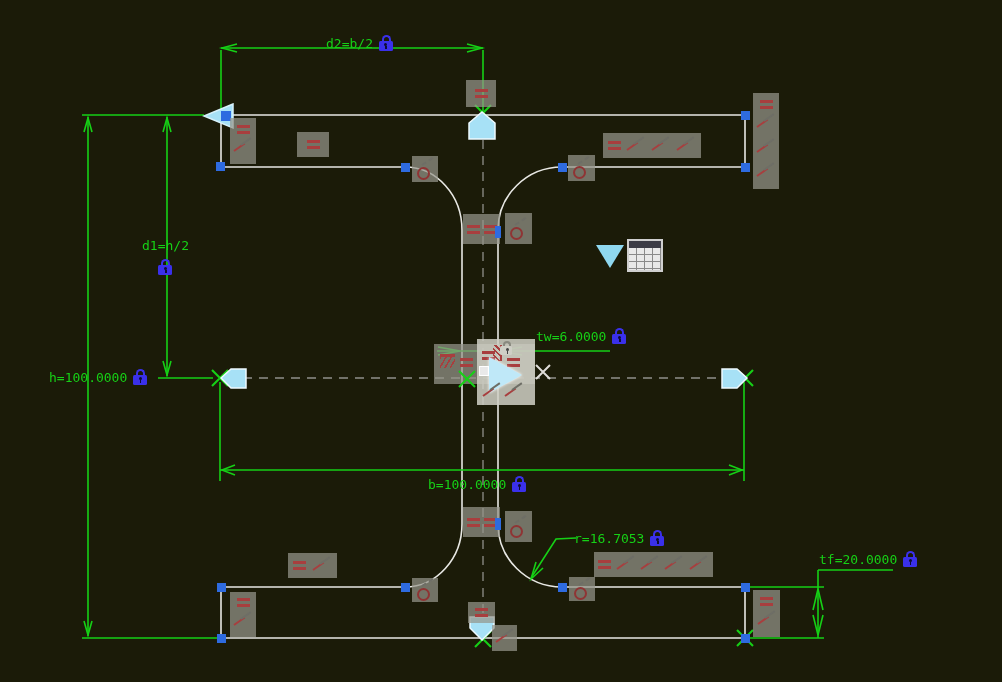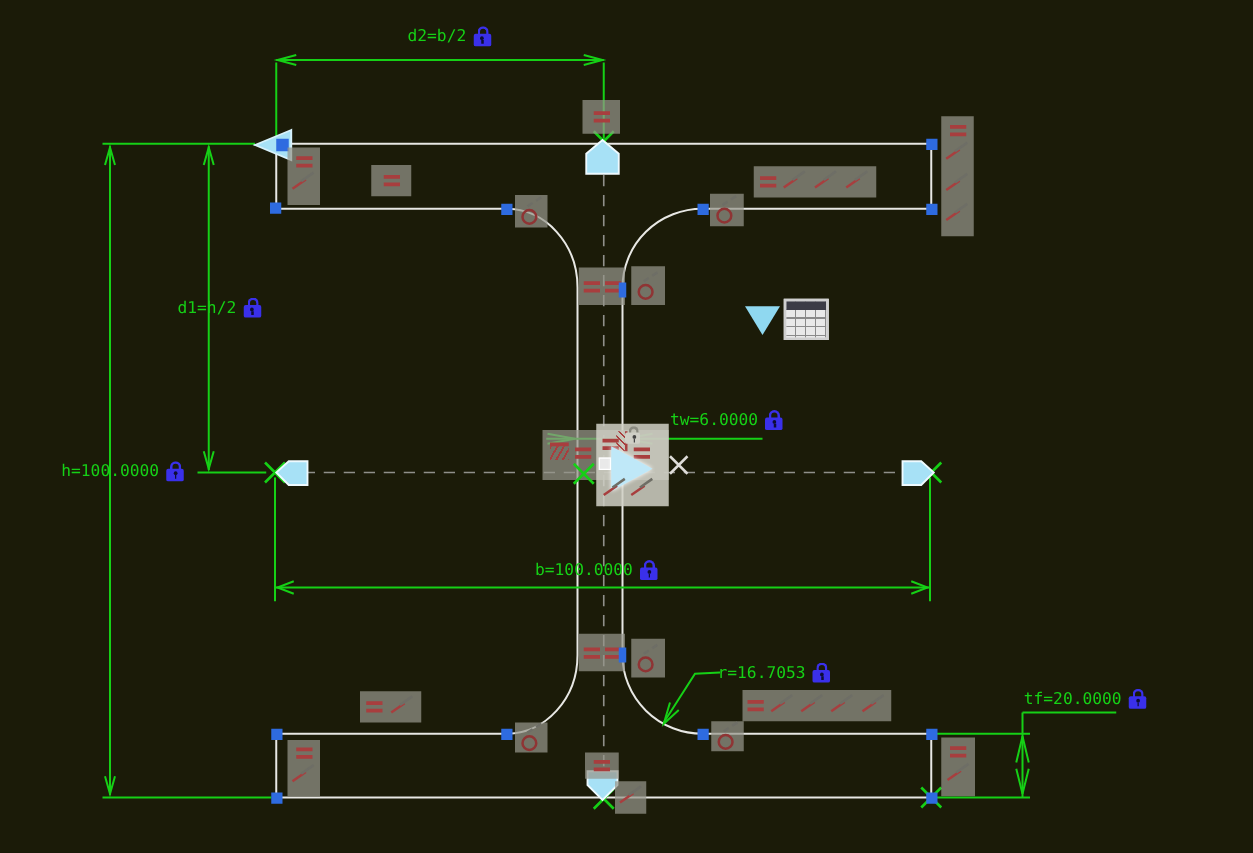--- a/index.html
+++ b/index.html
@@ -262,49 +262,49 @@
   <svg class="xoverlay" style="left:456px;top:368px;" width="22" height="22">
     <path class="xg" d="M3 3 L19 19 M3 19 L19 3"></path>
   </svg>
 
   <div class="tri-down"></div>
   <div class="table-icon"></div>
 
   <div class="webdot" style="left:495px;top:226px;"></div>
   <div class="webdot" style="left:495px;top:518px;"></div>
 
-  <div class="dim-label" style="left:326px;top:21px;">
+  <div class="dim-label" style="left:326px;top:35px;">
     <span>d2=b/2</span>
     <span class="lock">
         <i class="shk"></i>
         <i class="bdy"></i>
       </span>
   </div>
-  <div class="dim-label" style="left:142px;top:238px;">
+  <div class="dim-label" style="left:142px;top:238px;flex-direction:column;">
     <span>d1=h/2</span>
     <span class="lock">
         <i class="shk"></i>
         <i class="bdy"></i>
       </span>
   </div>
   <div class="dim-label" style="left:49px;top:369px;">
     <span>h=100.0000</span>
     <span class="lock">
         <i class="shk"></i>
         <i class="bdy"></i>
       </span>
   </div>
   <div class="dim-label" style="left:536px;top:328px;">
     <span>tw=6.0000</span>
     <span class="lock">
         <i class="shk"></i>
         <i class="bdy"></i>
       </span>
   </div>
-  <div class="dim-label" style="left:428px;top:448px;">
+  <div class="dim-label" style="left:428px;top:476px;">
     <span>b=100.0000</span>
     <span class="lock">
         <i class="shk"></i>
         <i class="bdy"></i>
       </span>
   </div>
   <div class="dim-label" style="left:574px;top:530px;">
     <span>r=16.7053</span>
     <span class="lock">
         <i class="shk"></i>

